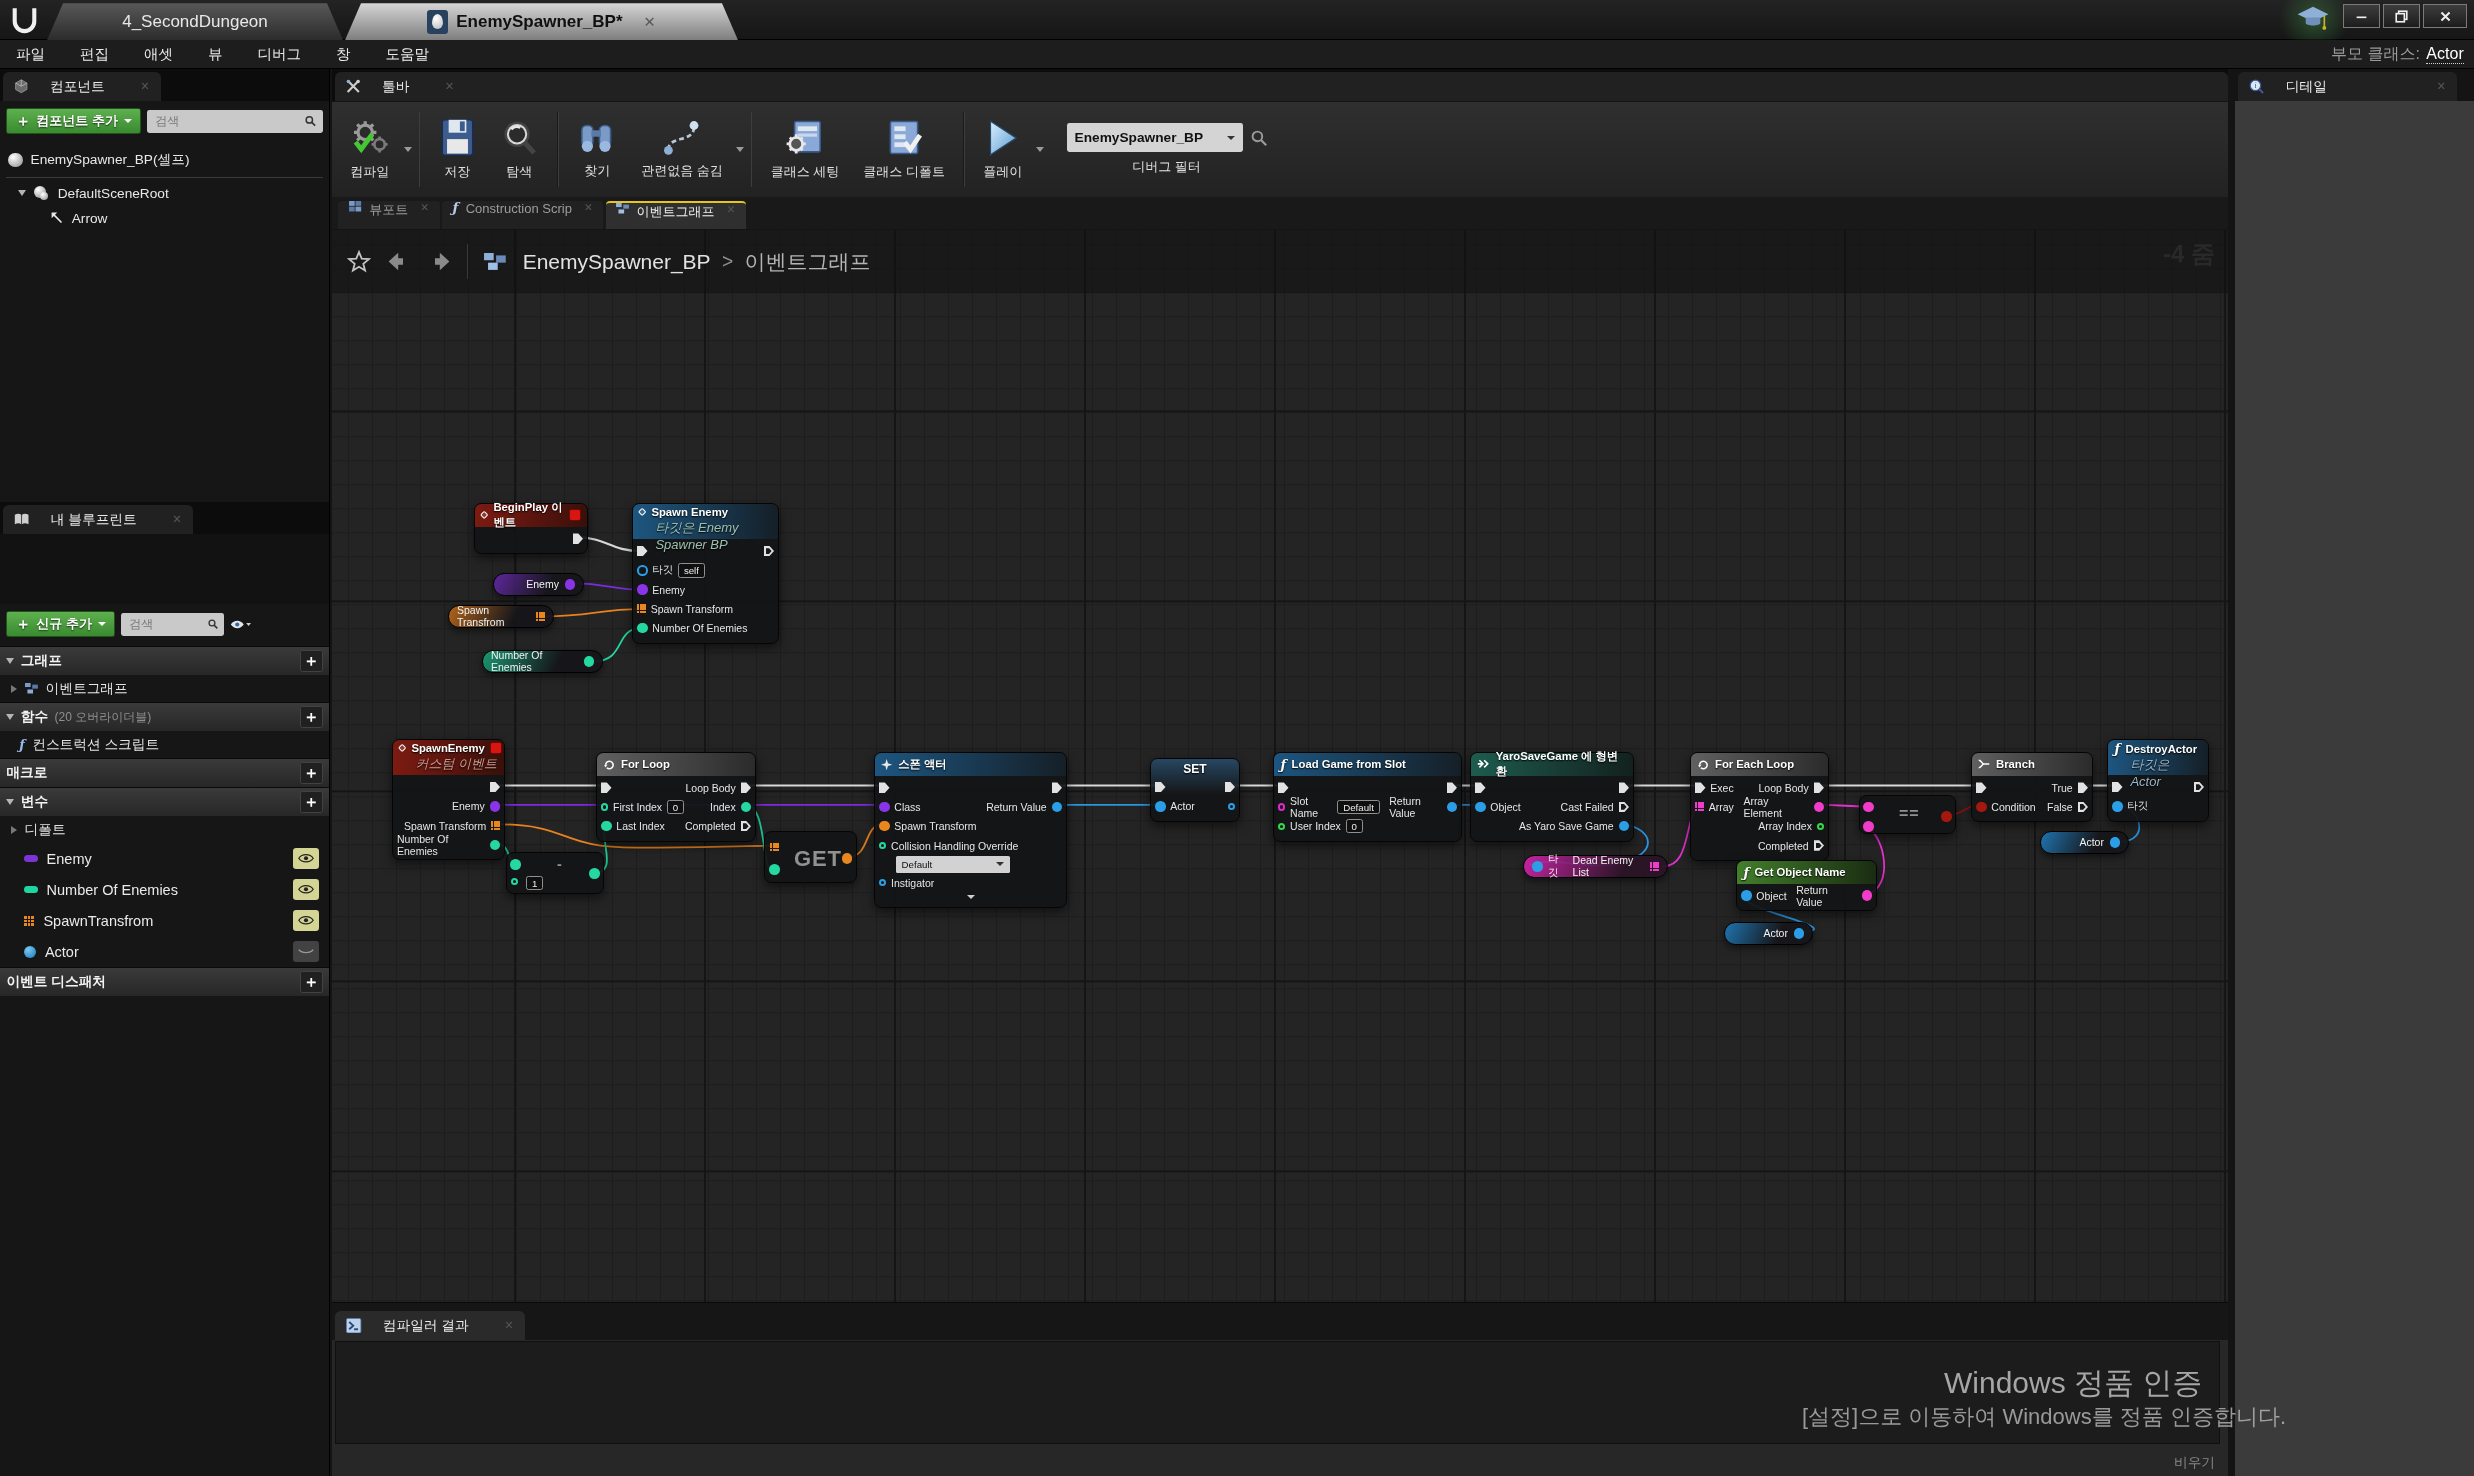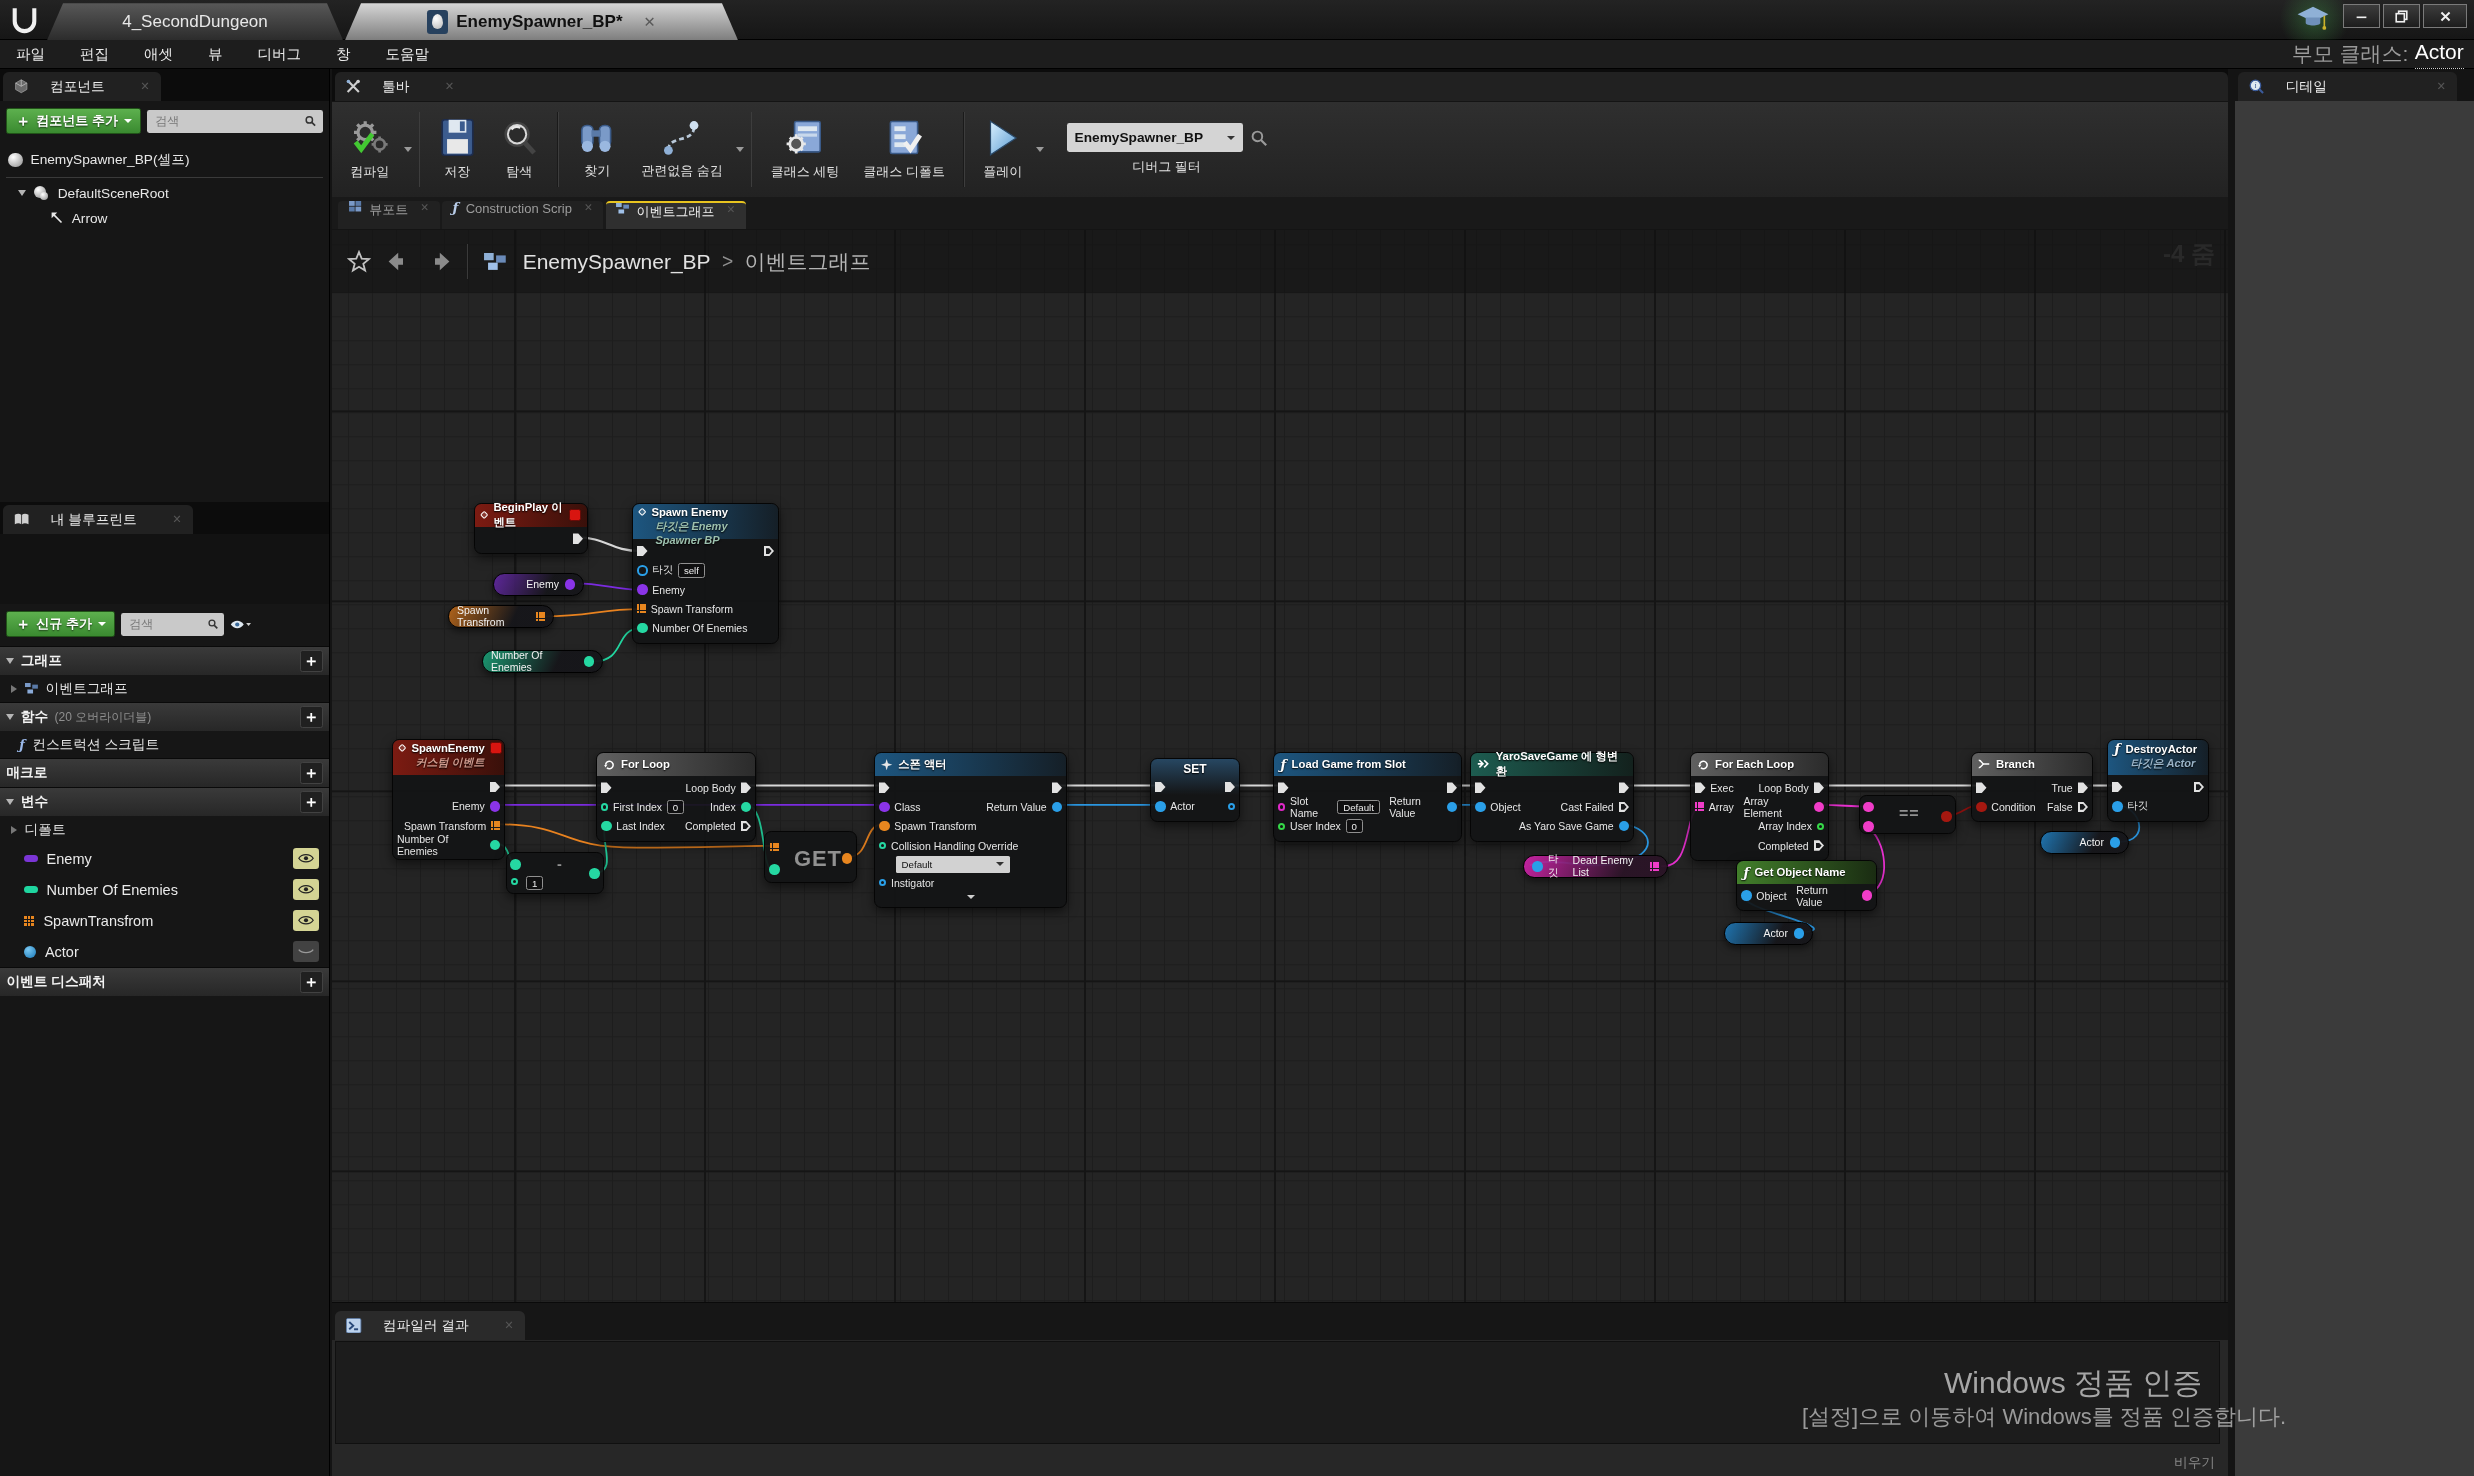--- a/index.html
+++ b/index.html
@@ -13,21 +13,21 @@
   .ttab1{left:47px;width:296px;background:linear-gradient(#585858,#2c2c2c);color:#e8e8e8}
   .ttab2{left:345px;width:393px;background:linear-gradient(#d6d6d6,#7e7e7e);color:#101010;font-weight:bold}
   .eggic{width:21px;height:24px;border-radius:3.2px;background:#27415e;display:flex;align-items:center;justify-content:center}
   .egg{width:11.3px;height:15.3px;border-radius:50% 50% 50% 50%/60% 60% 40% 40%;background:radial-gradient(circle at 35% 30%,#fff,#b8b8b8)}
   .tclose{color:#5a5a5a;font-size:14.5px;margin-left:13px}
   .glow{position:absolute;left:2275px;top:-21px;width:79px;height:79px;border-radius:50%;background:radial-gradient(circle,rgba(80,200,90,.30),transparent 62%)}
   .winbtn{position:absolute;top:4px;height:24px;width:37px;border:0.8px solid #7a7a7a;background:linear-gradient(#3c3c3c,#1d1d1d);display:flex;align-items:center;justify-content:center}
   
   .menubar{position:absolute;left:0;top:40px;right:0;height:29px;background:#1d1d1d;border-bottom:0.8px solid #000;display:flex;align-items:center;gap:35px;padding-left:16px;font-size:14.5px;color:#ececec}
   .menubar .mi{cursor:default}
-  .parentclass{position:absolute;right:11.3px;top:0;height:29px;display:flex;gap:6.4px;font-size:21px;color:#9a9a9a}
+  .parentclass{position:absolute;right:11.3px;top:0;height:29px;display:flex;align-items:center;gap:6.4px;font-size:16px;color:#9a9a9a}
   .parentclass b{color:#fff;font-weight:normal;border-bottom:0.8px dotted #cfcfcf;padding-bottom:0.8px}
 
   
   .ptabrow{height:32px;background:#0c0c0c;display:flex;align-items:flex-end;padding-left:3.2px}
   .ptab{height:29px;background:#212121;border-radius:5.6px 5.6px 0 0;display:flex;align-items:center;gap:21px;padding:0 11.3px;font-size:13.7px;color:#ececec}
   .pclose{color:#555;font-size:11.3px;margin-left:14.5px}
   .gbtn{background:linear-gradient(#5db04e,#3a8a30);border:0.8px solid #215418;border-radius:2.4px;color:#fff;font-weight:bold;font-size:13px;display:flex;align-items:center;gap:5.6px;padding:0 8px;height:26px;text-shadow:0 0.8px 1.6px rgba(0,0,0,.65)}
   .gbtn .pl{font-size:15.3px;font-weight:bold}
   .dcaret{width:0;height:0;border-left:4px solid transparent;border-right:4px solid transparent;border-top:4.8px solid #fff}
   .dcaretD{border-top-color:#333}
@@ -85,21 +85,21 @@
   .bcsep{color:#8f8f8f;font-size:19.3px}
   .bccur{color:#b4b4b4}
   .zoomlab{position:absolute;top:8px;right:13px;font-size:24px;font-weight:bold;color:#474747;z-index:5}
   .bpwm{position:absolute;right:14.5px;bottom:24px;font-size:81px;font-weight:bold;color:#3c3c3c;letter-spacing:8px;z-index:2}
 
   
   .node{position:absolute;background:rgba(19,20,22,.93);border:0.8px solid #050505;border-radius:7.3px;box-shadow:0 4px 10.5px rgba(0,0,0,.55);z-index:3}
   .nh{display:flex;align-items:center;gap:5.6px;height:22.6px;padding:0 6.4px;border-radius:6.4px 6.4px 0 0;color:#fff;font-weight:bold;font-size:11.3px;text-shadow:0 0.8px 1.6px #000}
   .nh2{height:35px;padding:2.4px 6.4px;border-radius:6.4px 6.4px 0 0;color:#fff;text-shadow:0 0.8px 1.6px #000}
   .nh2 .t1{display:flex;align-items:center;gap:5.6px;font-weight:bold;font-size:11.3px}
-  .nh2 .t2{font-style:italic;font-size:11px;color:#9cc0ae;margin-left:16px;margin-top:0.8px;font-weight:bold}
+  .nh2 .t2{font-style:italic;font-size:13px;color:#9cc0ae;margin-left:16px;margin-top:0.8px;font-weight:normal}
   .t2red{color:#cf9a8e !important}
   .hred{background:linear-gradient(to right,#7c1b12,#39100a)}
   .hblue{background:linear-gradient(to right,#1d5680,#151f27)}
   .hgray{background:linear-gradient(to right,#606060,#2b2b2b)}
   .hteal{background:linear-gradient(to right,#1d5c50,#13211d)}
   .hgreen{background:linear-gradient(to right,#427f2b,#1a2c12)}
   .pins{padding:2.4px 0 4.8px}
   .pr{display:flex;align-items:center;height:19.3px;padding:0 4px;font-size:10.5px;color:#e6e6e6;gap:4.8px}
   .pr.r{justify-content:flex-end}
   .sp{flex:1}

